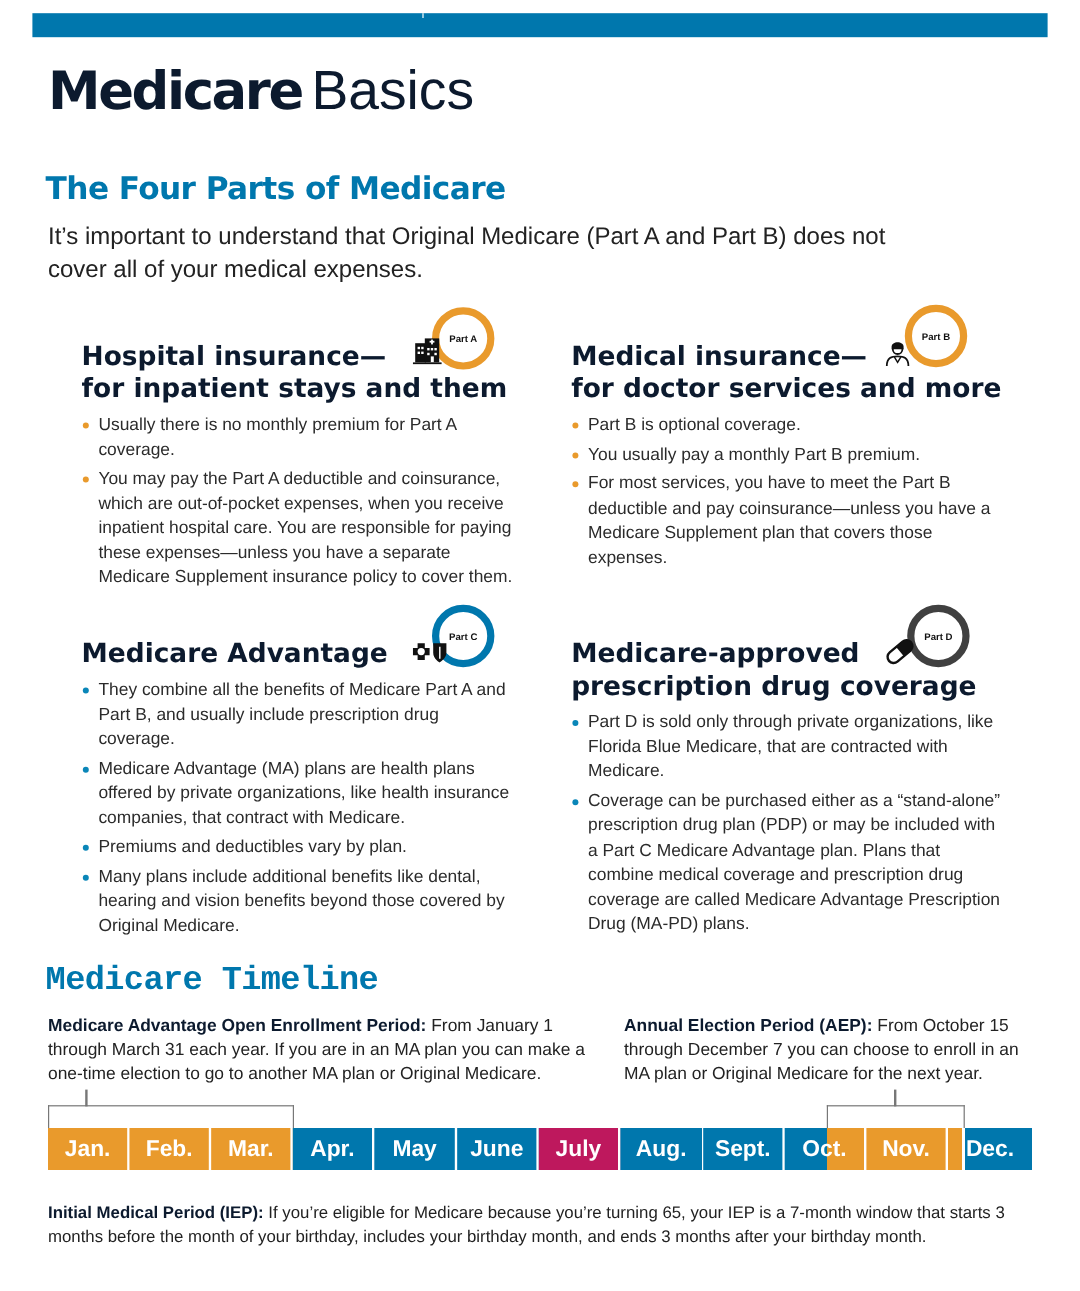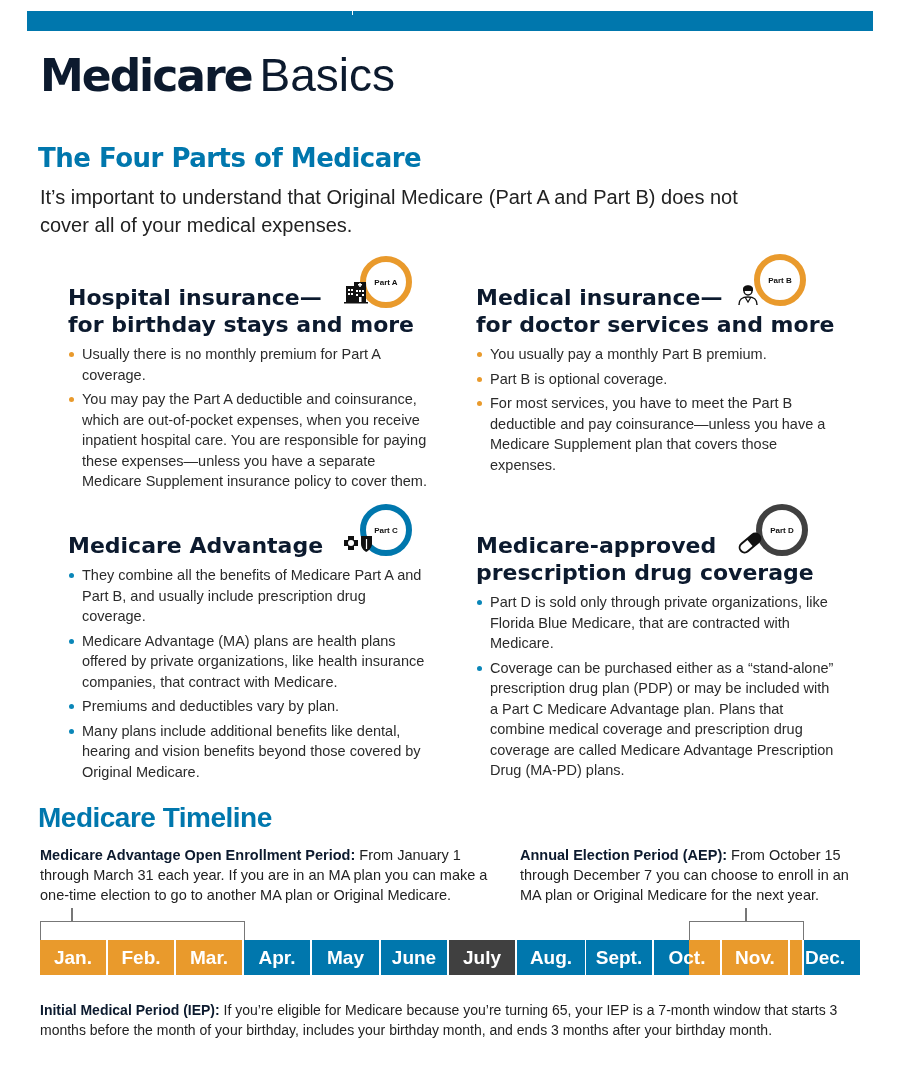--- a/index.html
+++ b/index.html
@@ -15,21 +15,21 @@
   .card { position:absolute; }
   .card h3 { margin:0; font-family:"DejaVu Sans", sans-serif; font-weight:bold; font-size:22px; line-height:27px; color:#0c1a2e; }
   .card ul { list-style:none; margin:6px 0 0 0; padding:0; }
   .card li { position:relative; padding-left:14px; font-size:14.5px; line-height:20.5px; color:#2b2b2b; margin-bottom:4px; }
   .card li .dot { position:absolute; left:1px; top:8px; width:5px; height:5px; border-radius:50%; }
   .orange .dot { background:#e99a2c; }
   .blue .dot { background:#0a86b8; }
   .badge { position:absolute; border-radius:50%; box-sizing:border-box; display:flex; align-items:center; justify-content:center; }
   .badge span { font-size:8px; font-weight:bold; color:#111; }
   .icon { position:absolute; }
-  .h2b { position:absolute; left:38px; top:802px; font-family:Liberation Sans, sans-serif; font-weight:bold; font-size:28px; color:#0077ad; letter-spacing:-0.5px; }
+  .h2b { position:absolute; left:38px; top:802px; font-family:Liberation Mono, monospace; font-weight:bold; font-size:28px; color:#0077ad; letter-spacing:-0.5px; }
   .period { position:absolute; font-size:14.5px; line-height:20px; color:#222; }
   .period b { font-weight:bold; color:#0c1a2e; }
   .months { position:absolute; left:40px; top:940px; width:820px; height:35px; }
   .month { position:absolute; top:0; height:35px; color:#fff; font-weight:bold; font-size:19px; display:flex; align-items:center; justify-content:center; box-sizing:border-box; border-right:2px solid #fff; }
   .bracket { position:absolute; border:1.5px solid #777; border-bottom:none; }
   .stem { position:absolute; width:1.5px; background:#777; }
   .iep { position:absolute; left:40px; top:1000px; width:830px; font-size:14px; line-height:20px; color:#222; }
   .iep b { color:#0c1a2e; }
 </style>
 </head>
@@ -61,41 +61,41 @@
       <rect x="12" y="12" width="2" height="2"></rect>
       <rect x="15" y="12" width="2" height="2"></rect>
       <rect x="18" y="12" width="2" height="2"></rect>
       <rect x="12" y="16" width="2" height="2"></rect>
       <rect x="18" y="16" width="2" height="2"></rect>
       <rect x="15" y="19" width="2.5" height="5"></rect>
     </g>
   <rect x="0" y="24" width="24" height="1.5" fill="#111"></rect>
 </svg>
 <div class="card orange" style="left:68px;top:284px;width:360px;">
-  <h3><span>Hospital insurance—</span><br><span>for birthday stays and more</span></h3>
+  <h3><span>Hospital insurance—</span><br><span>for inpatient stays and them</span></h3>
   <ul>
     <li><span class="dot"></span><span>Usually there is no monthly premium for Part A coverage.</span></li>
     <li><span class="dot"></span><span>You may pay the Part A deductible and coinsurance, which are out-of-pocket expenses, when you receive inpatient hospital care. You are responsible for paying these expenses—unless you have a separate Medicare Supplement insurance policy to cover them.</span></li>
   </ul>
 </div>
 
 <div class="badge" style="left:754px;top:254px;width:52px;height:52px;border:6px solid #e99a2c;">
     <span>Part B</span>
   </div>
 <svg class="icon" style="left:737px;top:282px" width="22" height="24" viewBox="0 0 22 24">
   <path d="M6 7 C6 2 16 2 16 7 L16 9 L6 9 Z" fill="#111"></path>
     <circle cx="11" cy="9" r="4" fill="none" stroke="#111" stroke-width="1.5"></circle>
   <path d="M2 23 C2 16 6 15 11 15 C16 15 20 16 20 23" fill="none" stroke="#111" stroke-width="1.5"></path>
   <path d="M8 15 L11 20 L14 15" fill="none" stroke="#111" stroke-width="1.2"></path>
 </svg>
 <div class="card orange" style="left:476px;top:284px;width:360px;">
   <h3><span>Medical insurance—</span><br><span>for doctor services and more</span></h3>
   <ul>
+    <li><span class="dot"></span><span>Part B is optional coverage.</span></li>
     <li><span class="dot"></span><span>You usually pay a monthly Part B premium.</span></li>
-    <li><span class="dot"></span><span>Part B is optional coverage.</span></li>
     <li><span class="dot"></span><span>For most services, you have to meet the Part B deductible and pay coinsurance—unless you have a Medicare Supplement plan that covers those expenses.</span></li>
   </ul>
 </div>
 
 <div class="badge" style="left:360px;top:504px;width:52px;height:52px;border:6px solid #0077ad;">
     <span>Part C</span>
   </div>
 <svg class="icon" style="left:344px;top:534px" width="30" height="20" viewBox="0 0 30 20">
   <path d="M4 2 H10 V6 H14 V12 H10 V16 H4 V12 H0 V6 H4 Z" fill="#111"></path>
     <circle cx="7" cy="9" r="3" fill="#fff"></circle>
@@ -142,21 +142,21 @@
 <div class="stem" style="left:745px;top:908px;height:14px;"></div>
 <div class="bracket" style="left:689px;top:921px;width:113px;height:18px;"></div>
 
 <div class="months">
   <div class="month" style="left:0;width:68px;background:#e99a2c;">Jan.</div>
   <div class="month" style="left:68px;width:68px;background:#e99a2c;">Feb.</div>
   <div class="month" style="left:136px;width:68px;background:#e99a2c;">Mar.</div>
   <div class="month" style="left:204px;width:68px;background:#0077ad;">Apr.</div>
   <div class="month" style="left:272px;width:69px;background:#0077ad;">May</div>
   <div class="month" style="left:341px;width:68px;background:#0077ad;">June</div>
-  <div class="month" style="left:409px;width:68px;background:#404040;">July</div>
+  <div class="month" style="left:409px;width:68px;background:#be185d;">July</div>
   <div class="month" style="left:477px;width:70px;background:#0077ad;">Aug.</div>
   <div class="month" style="left:546px;width:68px;background:#0077ad;">Sept.</div>
   <div class="month" style="left:614px;width:68px;background:linear-gradient(to right,#0077ad 0,#0077ad 35px,#e99a2c 35px);">Oct.</div>
   <div class="month" style="left:682px;width:68px;background:#e99a2c;">Nov.</div>
   <div class="month" style="left:750px;width:70px;border-right:none;background:linear-gradient(to right,#e99a2c 0,#e99a2c 12px,#fff 12px,#fff 14px,#0077ad 14px);">Dec.</div>
 </div>
 
 <div class="iep">
   <b>Initial Medical Period (IEP):</b><span> If you’re eligible for Medicare because you’re turning 65, your IEP is a 7-month window that starts 3 months before the month of your birthday, includes your birthday month, and ends 3 months after your birthday month.</span>
 </div>

